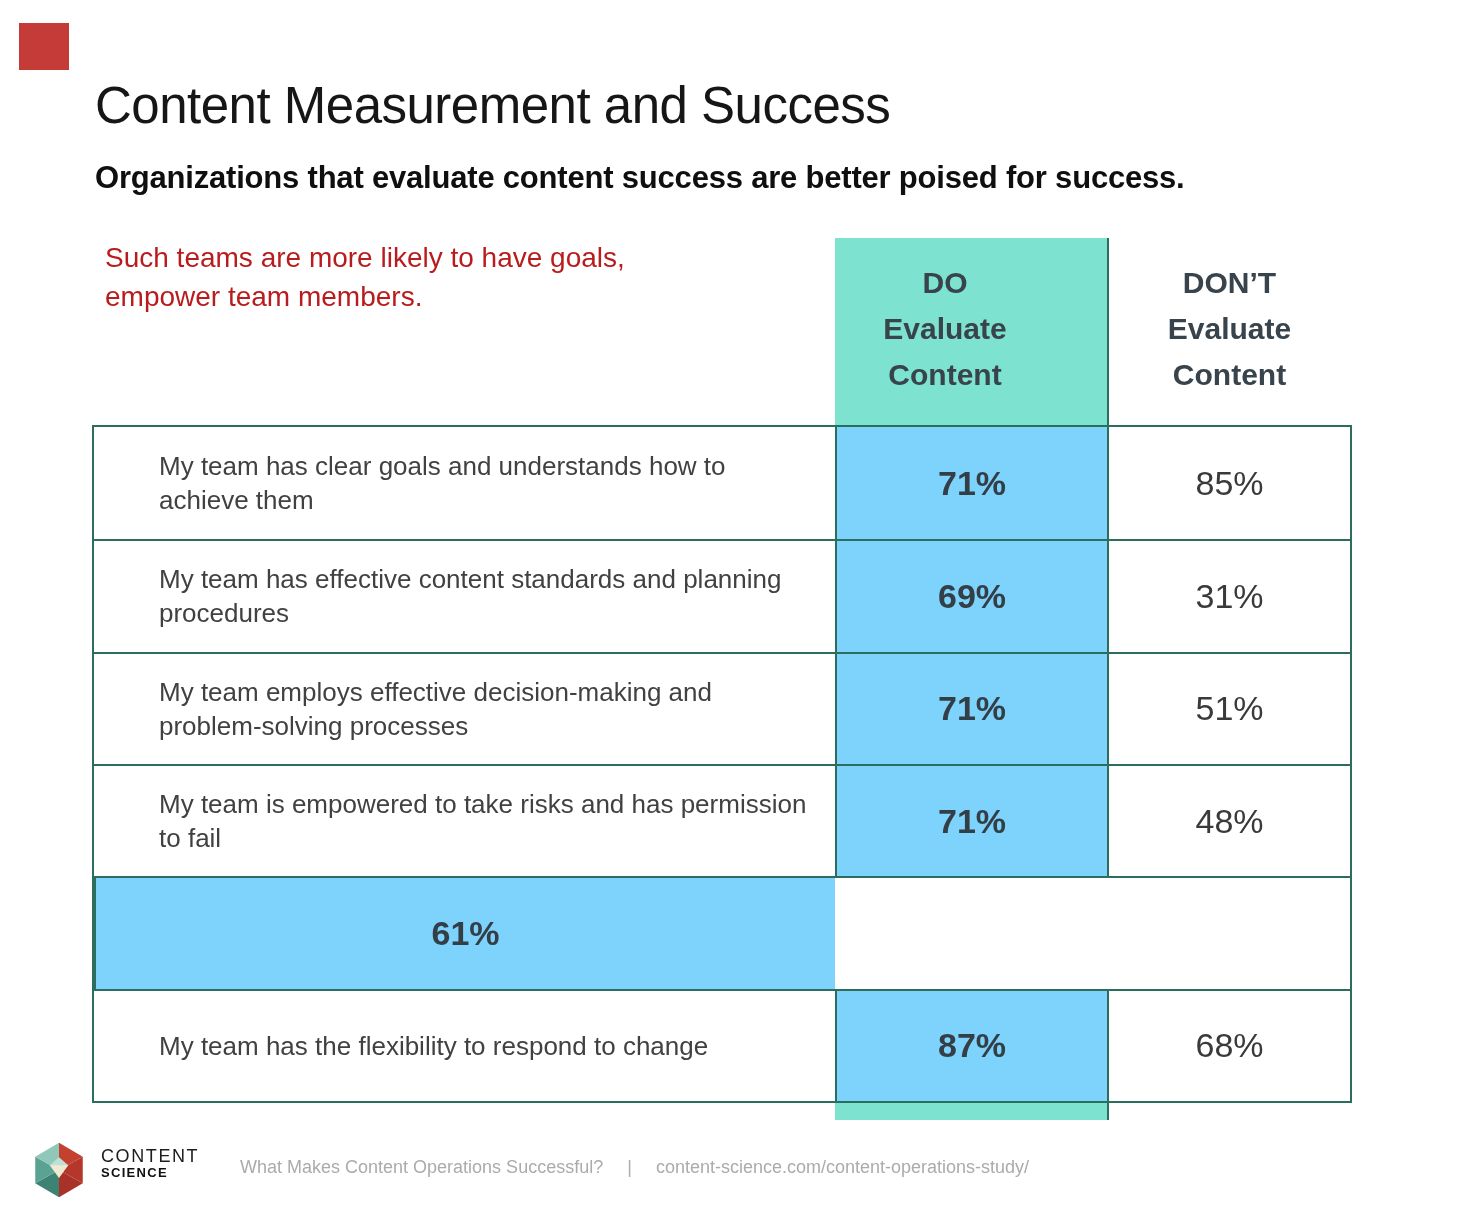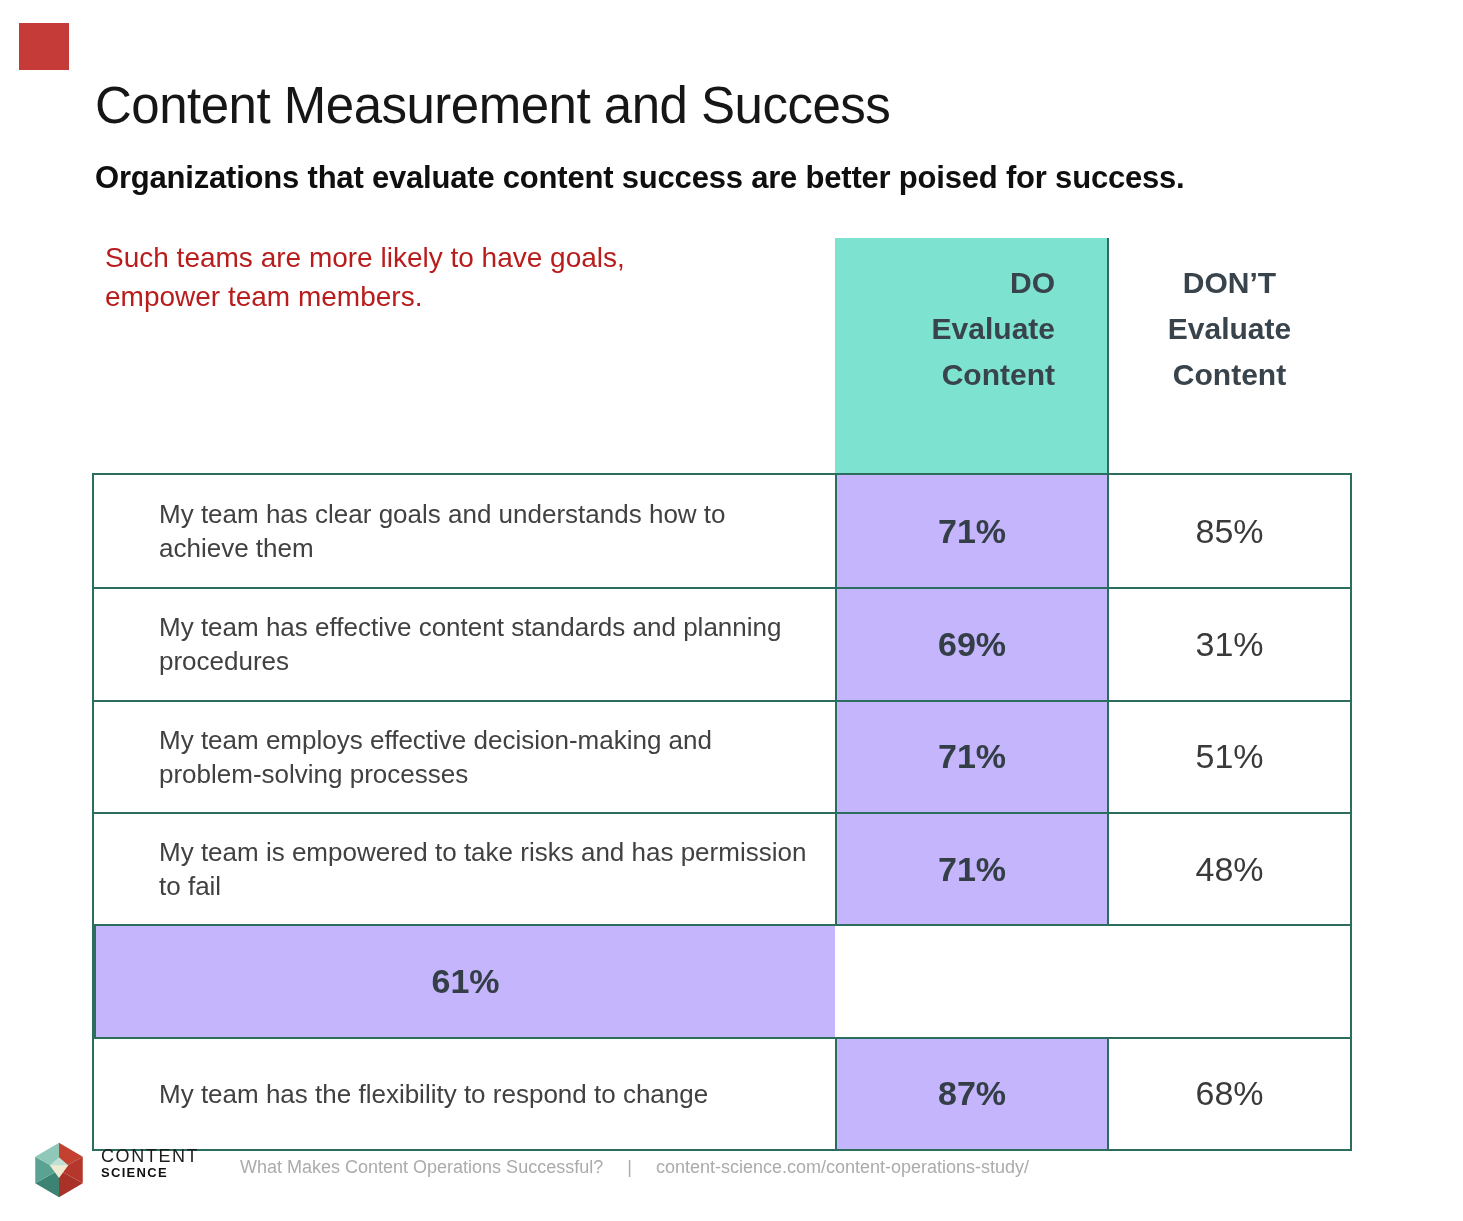--- a/index.html
+++ b/index.html
@@ -32,37 +32,37 @@
     background:#7ee2d1;
   }
   .do-band-line {
     position:absolute; left:1107px; top:238px; width:2px; height:882px;
     background:#2c6e5e;
   }
   .col-header {
     position:absolute; top:260px; text-align:center;
     font-size:30px; font-weight:700; line-height:46px; color:#38434c;
   }
-  .col-header.do   { left:835px;  width:220px;text-align:right; }
+  .col-header.do   { left:835px;  width:220px; }
   .col-header.dont { left:1109px; width:241px; }
   .results-table {
     position:absolute; left:92px; top:425px; width:1260px; height:678px;
     border:2px solid #2c6e5e; background:#ffffff;
-    display:grid; grid-template-rows:repeat(6,1fr);margin-top:48px;
+    display:grid; grid-template-rows:repeat(6,1fr);
   }
   .t-row { display:grid; grid-template-columns:741px 272px auto; }
   .t-row + .t-row { border-top:2px solid #2c6e5e; }
   .cell-statement {
     display:flex; align-items:center;
     padding-left:65px; padding-right:20px;
     font-size:26px; line-height:34px; color:#414141;
   }
   .cell-do {
     display:flex; align-items:center; justify-content:center;
-    background:#c4b5fd; border-left:2px solid #2c6e5e;
+    background:#7dd3fc; border-left:2px solid #2c6e5e;
     font-size:34px; font-weight:700; color:#333e46;
   }
   .cell-dont {
     display:flex; align-items:center; justify-content:center;
     border-left:2px solid #2c6e5e;
     font-size:34px; font-weight:400; color:#3a3a3a;
   }
   .logo { position:absolute; left:29px; top:1141px; }
   .logo-word-1 {
     position:absolute; left:101px; top:1146px;

